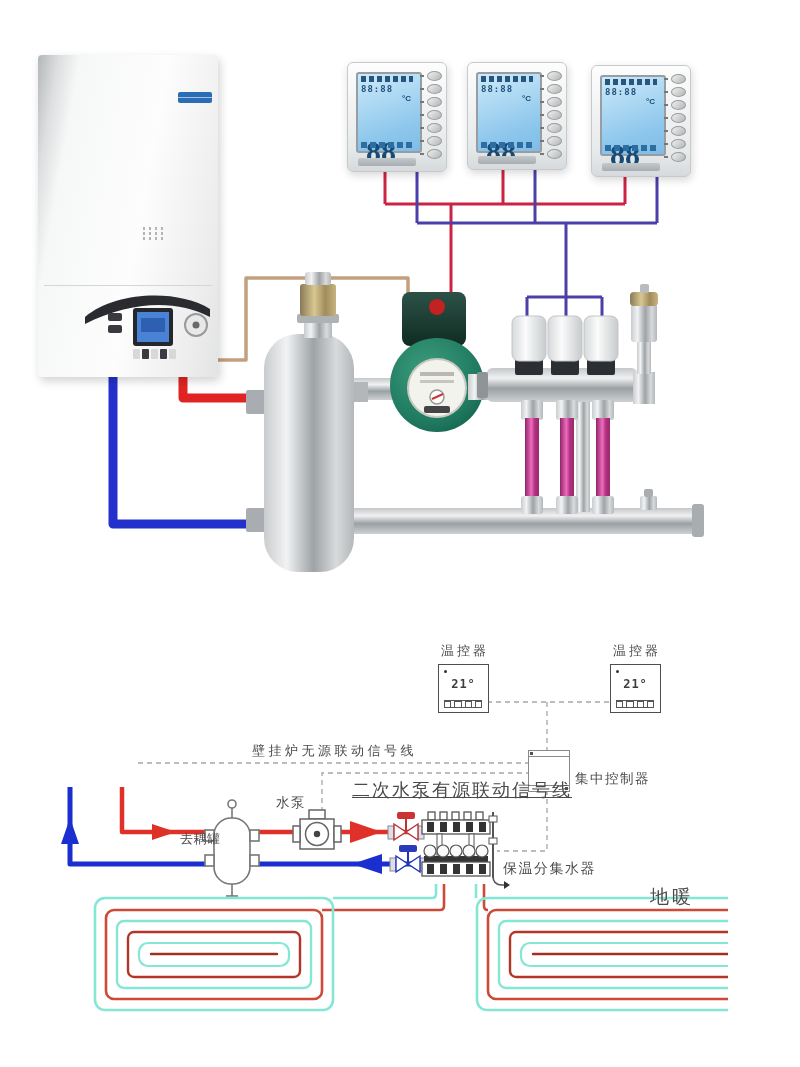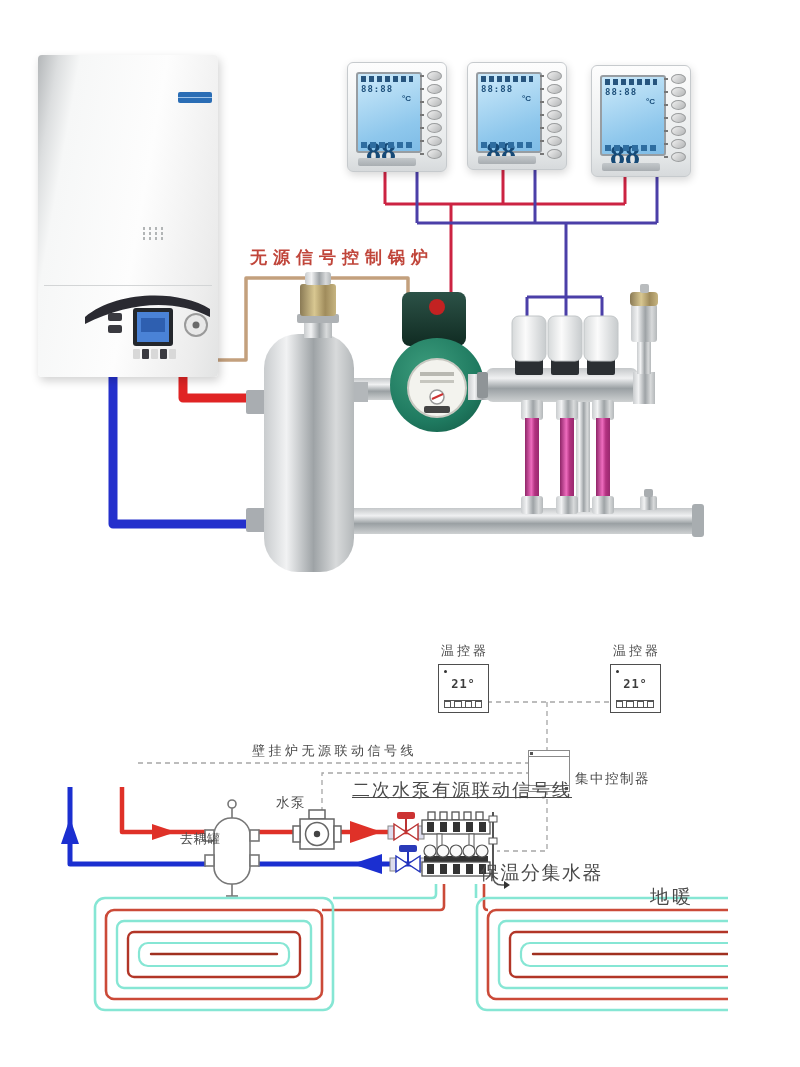--- a/index.html
+++ b/index.html
@@ -487,21 +487,20 @@
           <i class="lbl"></i>
           <i class="btn"></i>
         </div>
       <div class="btnrow">
           <i class="lbl"></i>
           <i class="btn"></i>
         </div>
     </div>
   </div>
 
-  <div class="abs overlay caption-red">无源信号控制锅炉</div>
 
 
   <div class="abs overlay lab" style="left:441px;top:642px;font-size:13px;letter-spacing:3px;">温控器</div>
   <div class="abs overlay s-tstat" style="left:438px;top:664px;">
     <div class="dot"></div>
     <div class="disp">21°</div>
     <div class="keys">
         <i></i>
         <i></i>
         <i></i>
@@ -526,16 +525,16 @@
       <div class="l2"></div>
       <div class="c1"></div>
       <div class="c2"></div>
   </div>
   <div class="abs overlay lab" style="left:575px;top:770px;font-size:13.5px;letter-spacing:1.5px;">集中控制器</div>
 
   <div class="abs overlay lab" style="left:252px;top:742px;font-size:13px;letter-spacing:3.5px;">壁挂炉无源联动信号线</div>
   <div class="abs overlay lab" style="left:352px;top:778px;font-size:18px;letter-spacing:2px;text-decoration:underline;">二次水泵有源联动信号线</div>
   <div class="abs overlay lab" style="left:276px;top:794px;font-size:13.5px;letter-spacing:1.5px;">水泵</div>
   <div class="abs overlay lab" style="left:180px;top:794px;font-size:13px;letter-spacing:.5px;margin-top:36px;">去耦罐</div>
-  <div class="abs overlay lab" style="left:480px;top:860px;font-size:19px;letter-spacing:1.5px;text-align:right;">保温分集水器</div>
+  <div class="abs overlay lab" style="left:503px;top:860px;font-size:14px;letter-spacing:1.5px;text-align:right;">保温分集水器</div>
   <div class="abs overlay lab" style="left:650px;top:884px;font-size:19px;letter-spacing:3px;">地暖</div>
 
 </div>
 
 </body></html>

